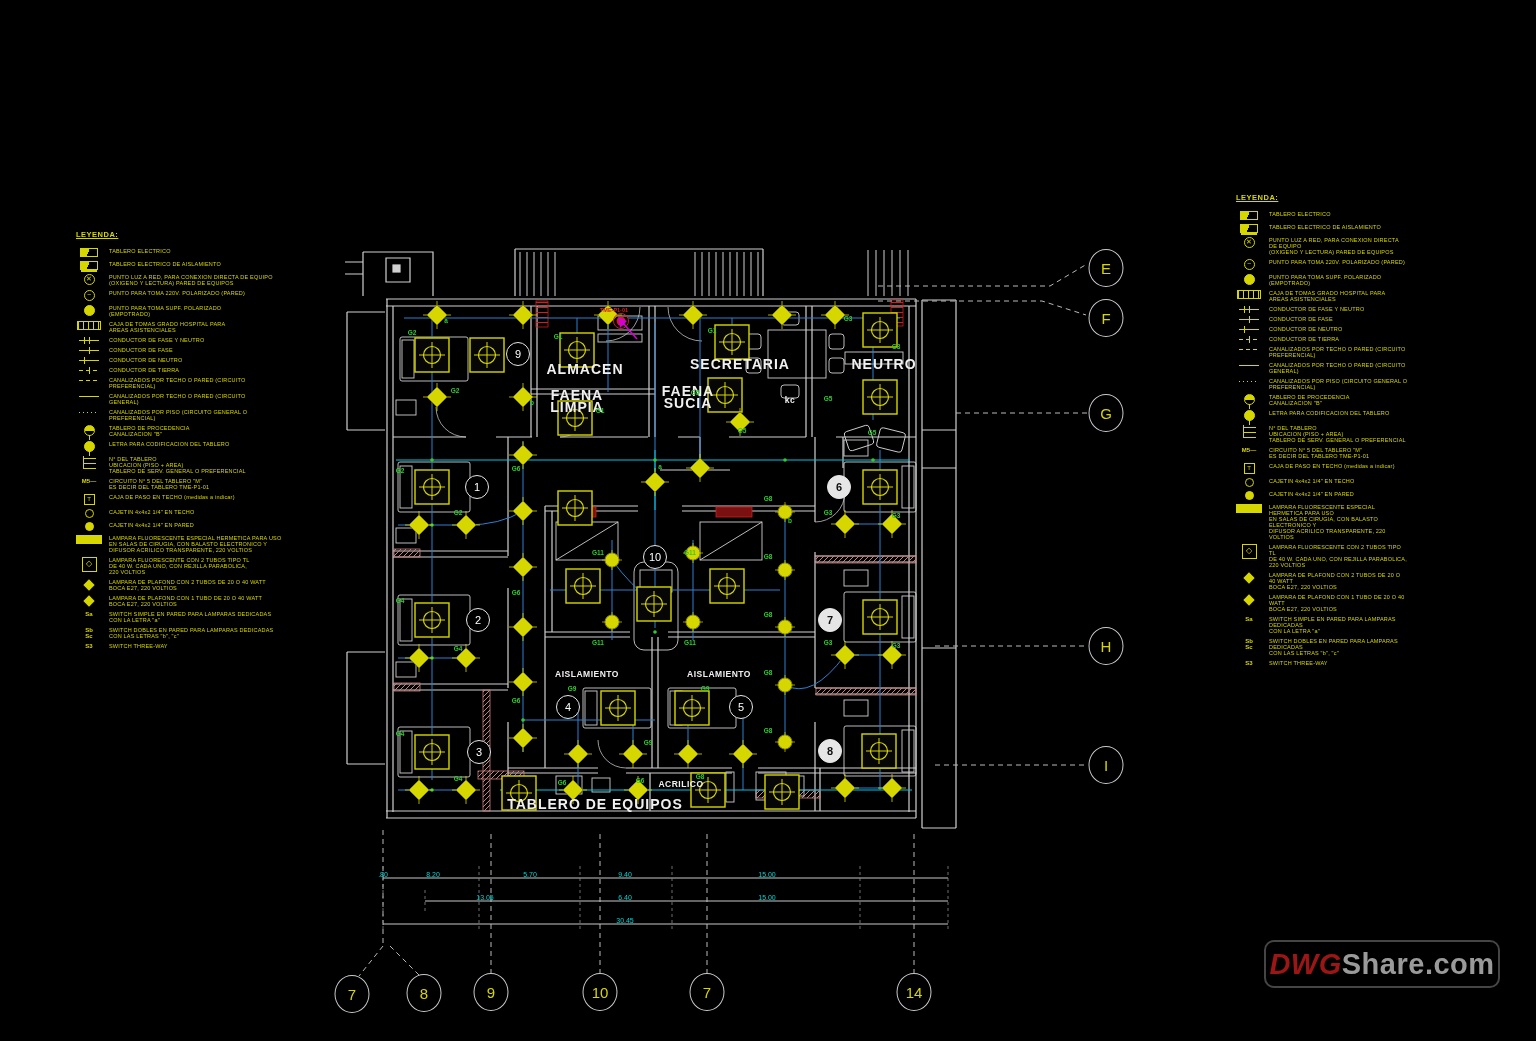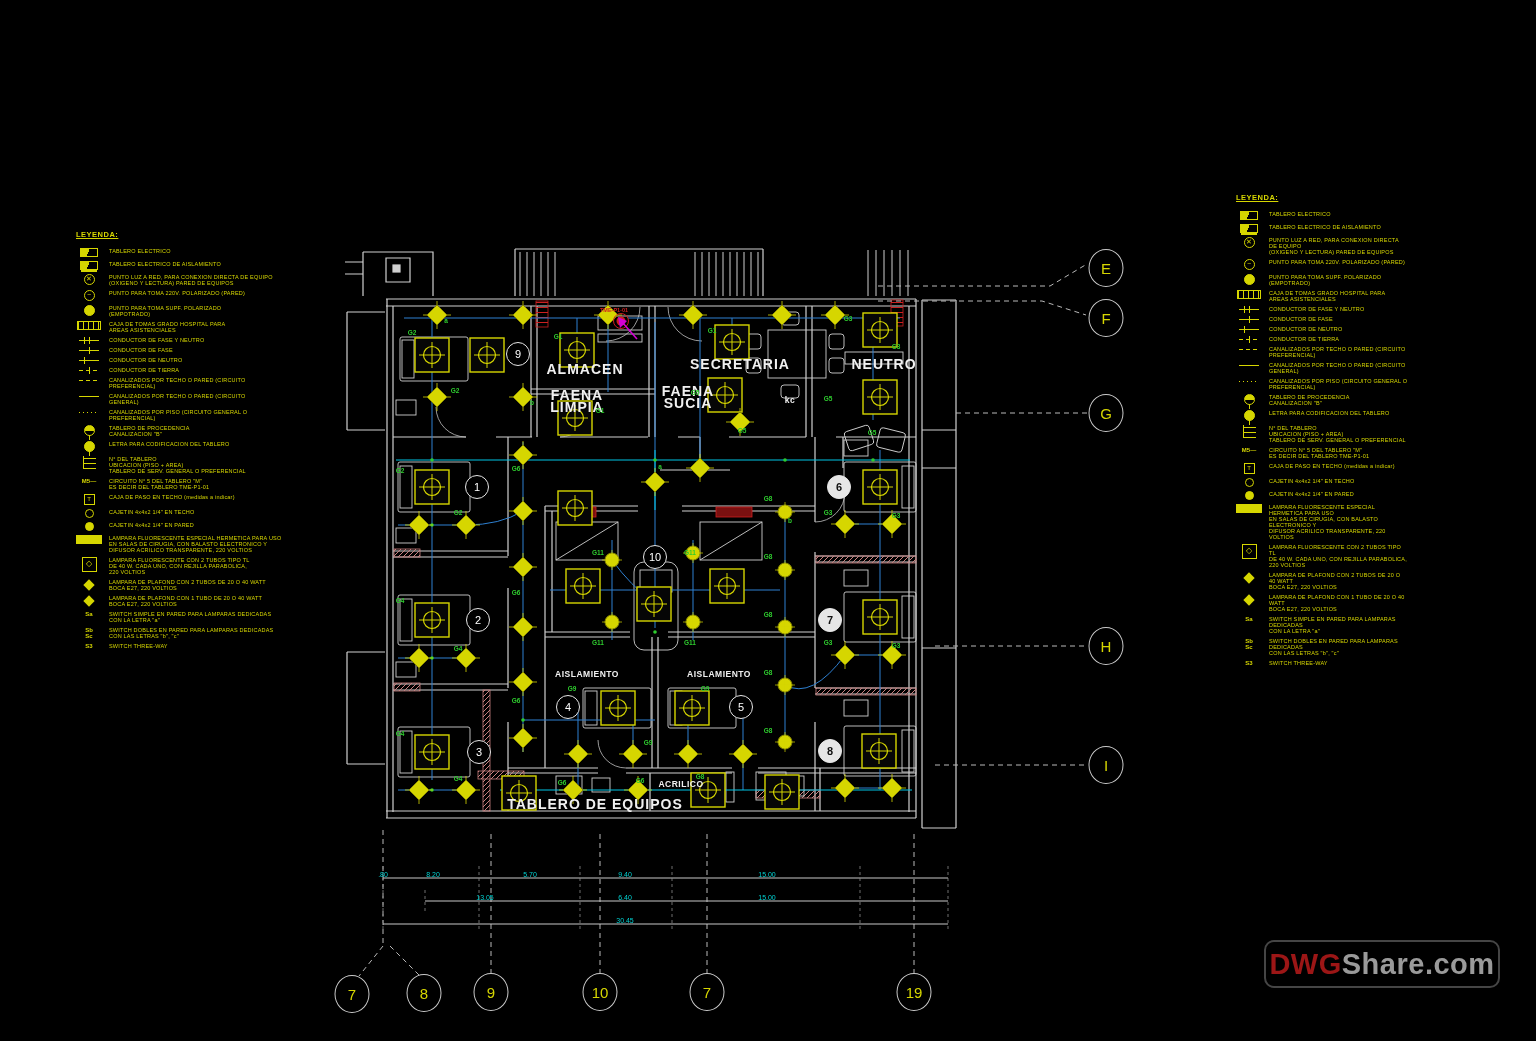--- a/index.html
+++ b/index.html
@@ -49,21 +49,21 @@
     font-size:11px;display:flex;align-items:center;justify-content:center;background:#000;}
   .rnum.rfill{background:#e6e6e6;color:#111;font-weight:bold;}
   .gbub{width:33px;height:36px;border:1.6px solid #c9c9c9;border-radius:50%;color:#d6d600;
     font-size:15px;display:flex;align-items:center;justify-content:center;background:#000;}
   .dimv{color:#00d2d2;font-size:7px;letter-spacing:0;}
   .glab{color:#2ecc2e;font-size:6.5px;font-weight:bold;}
   .redt{color:#d02020;font-size:5.5px;font-weight:bold;}
   .wm{position:absolute;left:1264px;top:940px;width:232px;height:44px;border:2px solid #454545;
     border-radius:10px;display:flex;align-items:center;justify-content:center;
     font-size:29px;font-weight:bold;letter-spacing:.5px;}
-  .wm-dwg{color:#9c1616;} .wm-share{color:#9a9a9a;}
+  .wm-dwg{color:#9c1616;font-style:italic;} .wm-share{color:#9a9a9a;}
 </style>
 </head>
 <body>
 
 <div id="canvas">
 
 
   <svg id="plan-svg" width="1536" height="1041">
     <defs>
       <pattern id="hr" width="5" height="5" patternUnits="userSpaceOnUse">
@@ -761,21 +761,21 @@
     <div class="abs gbub" style="left: 1106px; top: 268px;">E</div>
     <div class="abs gbub" style="left: 1106px; top: 318px;">F</div>
     <div class="abs gbub" style="left: 1106px; top: 413px;">G</div>
     <div class="abs gbub" style="left: 1106px; top: 646px;">H</div>
     <div class="abs gbub" style="left: 1106px; top: 765px;">I</div>
     <div class="abs gbub" style="left: 352px; top: 994px;">7</div>
     <div class="abs gbub" style="left: 424px; top: 993px;">8</div>
     <div class="abs gbub" style="left: 491px; top: 992px;">9</div>
     <div class="abs gbub" style="left: 600px; top: 992px;">10</div>
     <div class="abs gbub" style="left: 707px; top: 992px;">7</div>
-    <div class="abs gbub" style="left: 914px; top: 992px;">19</div>
+    <div class="abs gbub" style="left: 914px; top: 992px;">14</div>
     <div class="abs dimv" style="left: 383px; top: 874px;">.80</div>
     <div class="abs dimv" style="left: 433px; top: 874px;">8.20</div>
     <div class="abs dimv" style="left: 530px; top: 874px;">5.70</div>
     <div class="abs dimv" style="left: 625px; top: 874px;">9.40</div>
     <div class="abs dimv" style="left: 767px; top: 874px;">15.00</div>
     <div class="abs dimv" style="left: 485px; top: 897px;">13.05</div>
     <div class="abs dimv" style="left: 625px; top: 897px;">6.40</div>
     <div class="abs dimv" style="left: 767px; top: 897px;">15.00</div>
     <div class="abs dimv" style="left: 625px; top: 920px;">30.45</div>
   </div>

